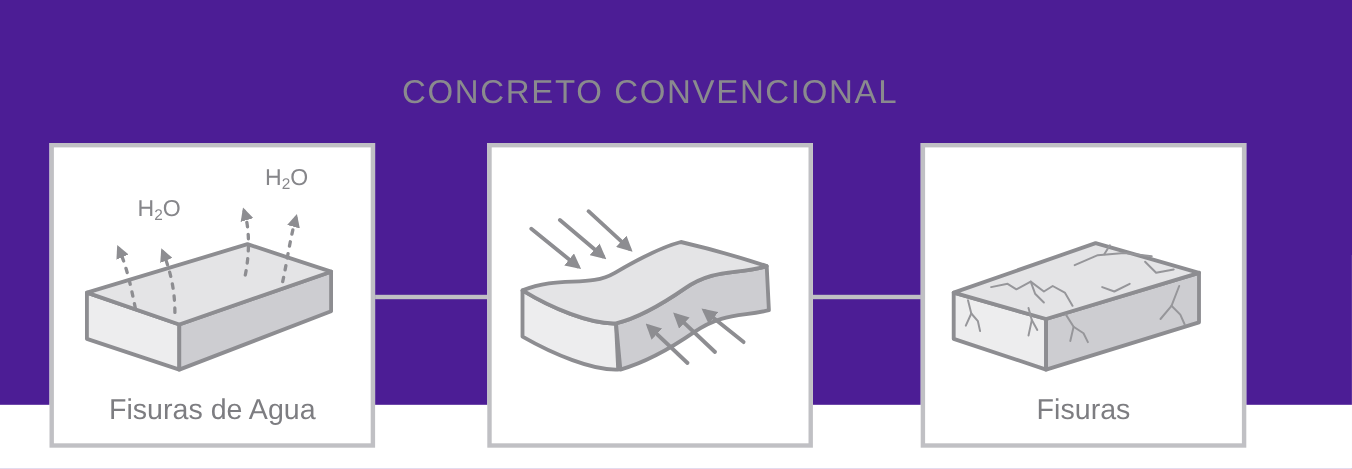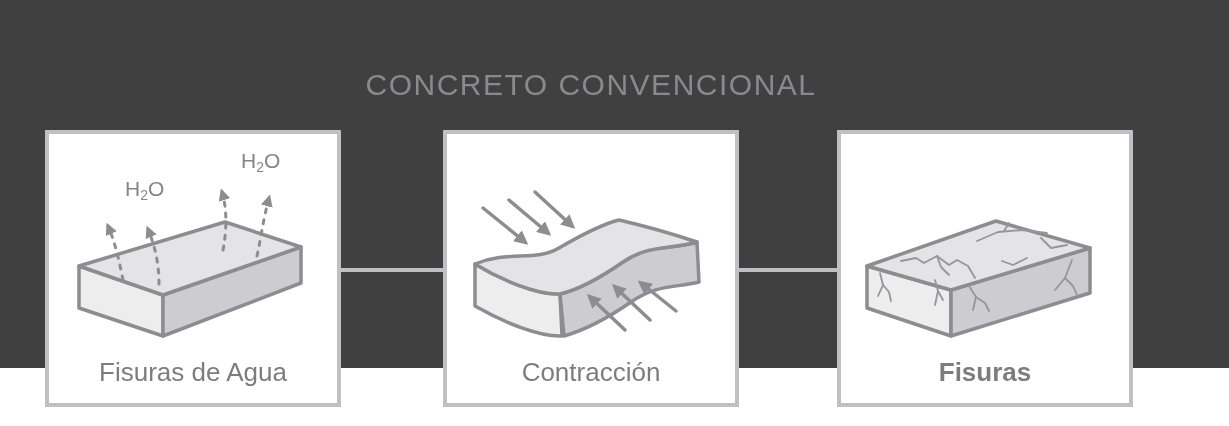--- a/index.html
+++ b/index.html
@@ -1,33 +1,33 @@
 <!DOCTYPE html>
 <html><head>
 <meta charset="utf-8">
 <style>
   html,body{margin:0;padding:0;background:#ffffff;}
   body{
     width:1229px;height:426px;overflow:hidden;
     font-family:"Liberation Sans",sans-serif;
     -webkit-font-smoothing:antialiased;
   }
-  .stage{position:relative;width:1229px;height:368px;background:#404040;}
+  .stage{position:relative;width:1229px;height:368px;background:#4c1d95;}
   .diagram-title{
     position:absolute;left:0;top:68px;width:1182px;
     text-align:center;font-size:30px;letter-spacing:1.5px;
     color:#8a8a8e;font-weight:normal;margin:0;
   }
   .step-box{
     position:absolute;top:130px;width:296px;height:277px;
     border:4px solid #c0c0c4;background:#ffffff;box-sizing:border-box;
   }
   .box-0{left:45px;}
   .box-1{left:443px;}
-  .box-2{left:837px;font-weight:bold;}
+  .box-2{left:837px;}
   .connector{
     position:absolute;top:268px;height:4px;background:#c0c0c4;
   }
   .conn-0{left:341px;width:102px;}
   .conn-1{left:739px;width:98px;}
   .illustration{position:absolute;left:0;top:0;display:block;}
   .step-label{
     position:absolute;left:0;right:0;bottom:16px;
     text-align:center;font-size:26px;color:#7d7d81;line-height:30px;
   }
@@ -92,21 +92,20 @@
         <path class="solid-arrow" marker-end="url(#ah2)" d="M36,74 L78,108"></path>
         <path class="solid-arrow" marker-end="url(#ah2)" d="M62,66 L101,99"></path>
         <path class="solid-arrow" marker-end="url(#ah2)" d="M88,58 L125,92"></path>
       </g>
       <g>
         <path class="solid-arrow" marker-end="url(#ah2)" d="M178,196 L143,163"></path>
         <path class="solid-arrow" marker-end="url(#ah2)" d="M203,186 L168,153"></path>
         <path class="solid-arrow" marker-end="url(#ah2)" d="M229,177 L194,149"></path>
       </g>
     </svg>
-    <div class="step-label">Contracción</div>
   </div>
 
   <div class="connector conn-1"></div>
 
   <div class="step-box box-2">
     <svg class="illustration" width="288" height="232" viewBox="0 0 288 232">
       <g>
         <path class="slab-face face-front" d="M26,132 L110,156 L110,202 L26,174 Z"></path>
         <path class="slab-face face-side" d="M110,156 L249,114 L249,159 L110,202 Z"></path>
         <path class="slab-face face-top" d="M26,132 L155,87 L249,114 L110,156 Z"></path>

